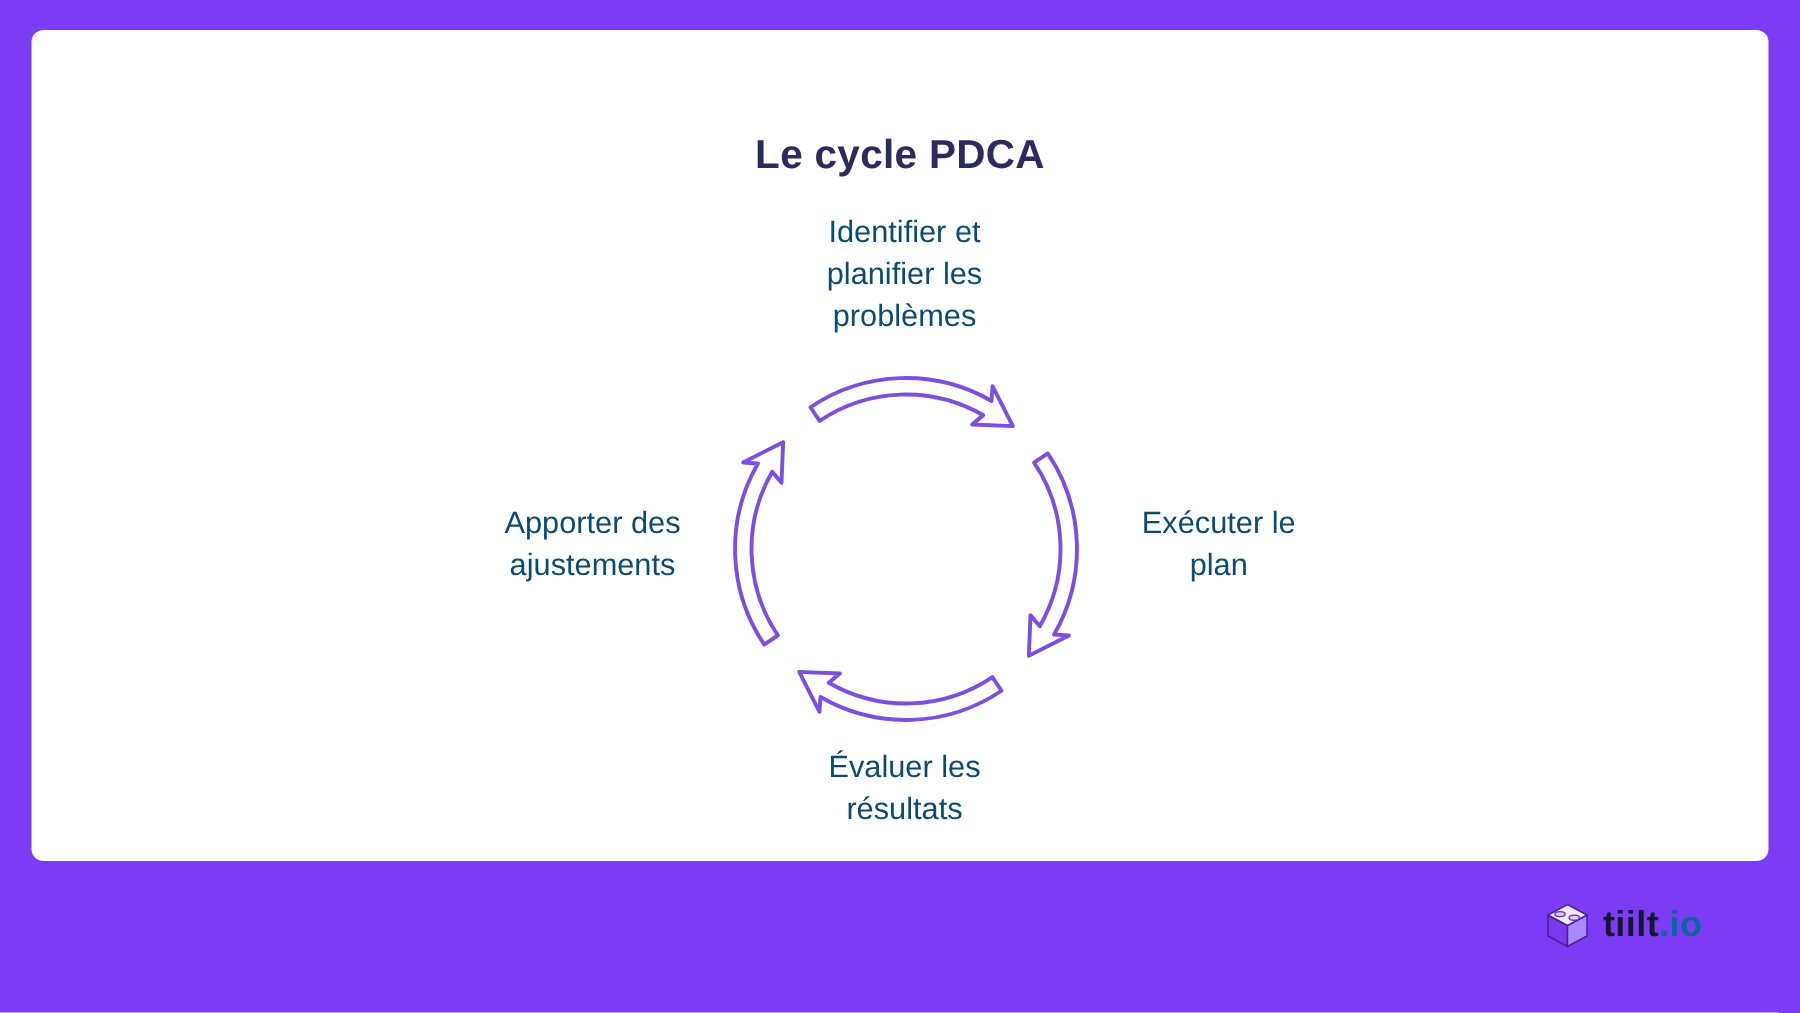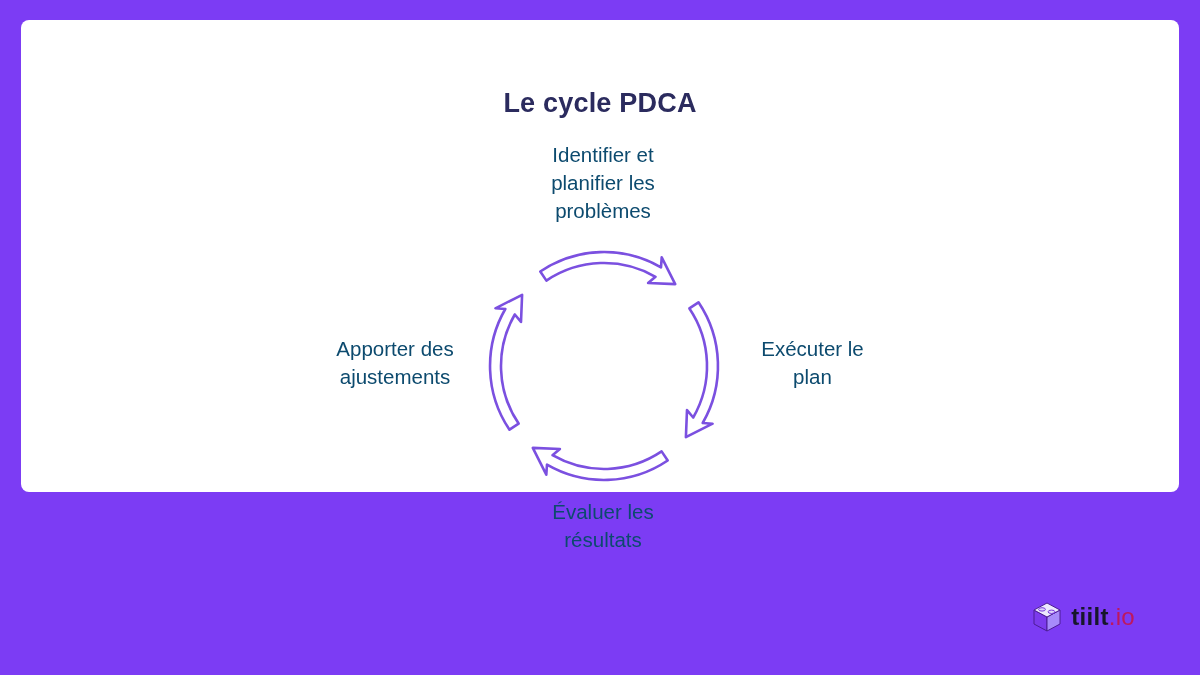--- a/index.html
+++ b/index.html
@@ -6,21 +6,21 @@
   body {
     width: 1200px; height: 675px;
     background: #7c3cf4;
     font-family: "Liberation Sans", sans-serif;
     overflow: hidden;
     position: relative;
   }
   .canvas {
     position: absolute;
     left: 21px; top: 20px;
-    width: 1158px; height: 472px;
+    width: 1158px; height: 554px;
     background: #ffffff;
     border-radius: 8px;
   }
   .page-title {
     position: absolute;
     left: 0; right: 0; top: 50px;
     text-align: center;
     font-size: 27px;
     font-weight: 800;
     letter-spacing: 0.2px;
@@ -48,22 +48,22 @@
     align-items: center;
     gap: 7px;
   }
   .brand-text {
     font-size: 24px;
     font-weight: 700;
     color: #17172b;
     letter-spacing: 0.3px;
   }
   .brand-suffix {
-    font-weight: 400;
-    color: #be185d;
+    font-weight: 700;
+    color: #0369a1;
   }
 </style>
 </head>
 <body>
 
 <div class="canvas">
 
   <h1 class="page-title">Le cycle PDCA</h1>
 
   <svg class="cycle-svg" viewBox="-130 -130 260 260" aria-hidden="true">

